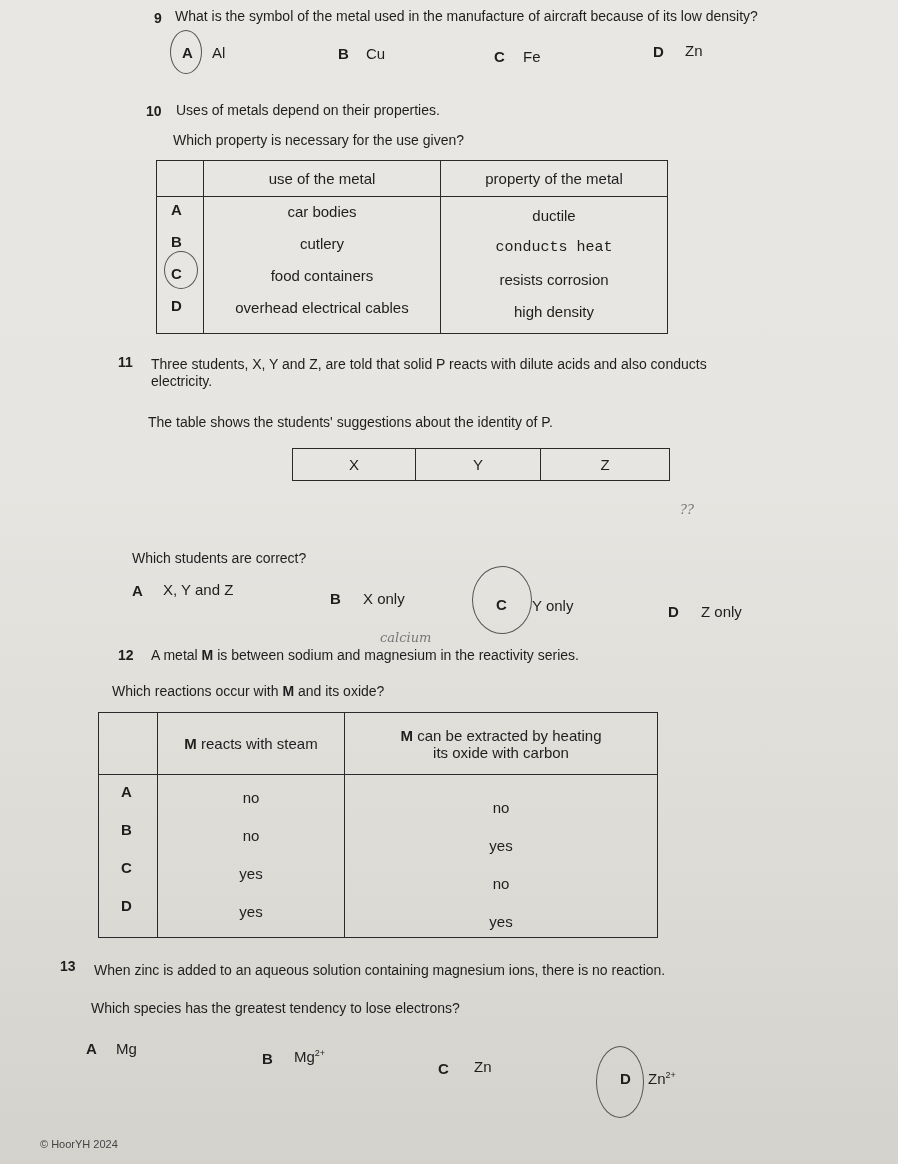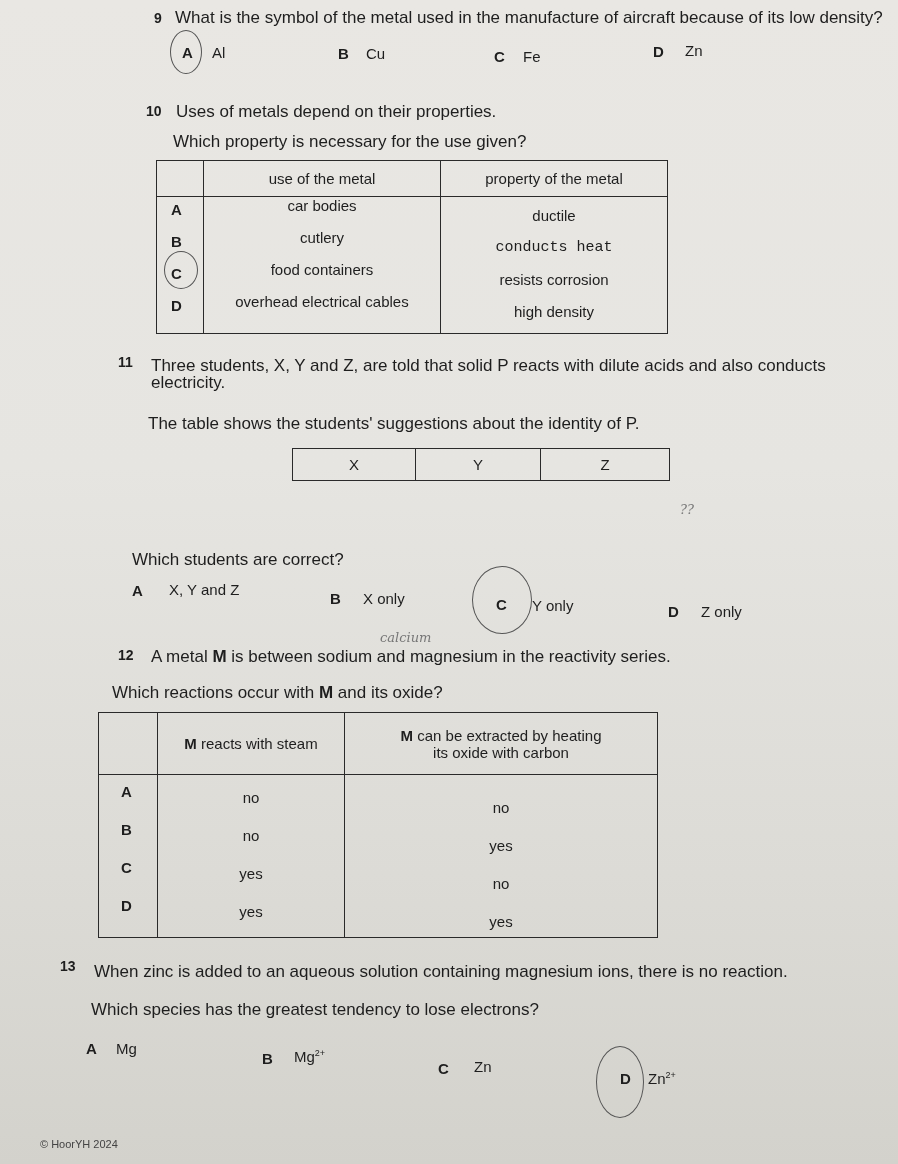--- a/index.html
+++ b/index.html
@@ -3,21 +3,21 @@
   <meta charset="utf-8">
   <style>
     html, body { margin: 0; padding: 0; }
     body {
       width: 898px; height: 1164px; overflow: hidden; position: relative;
       background: linear-gradient(180deg, #e9e7e3 0%, #e6e5e1 40%, #dcdbd6 75%, #d3d2cc 100%);
       font-family: "Liberation Sans", sans-serif; color: #1e1e1e;
     }
     .abs { position: absolute; }
     .qnum { font-weight: bold; font-size: 14px; }
-    .qtext { font-size: 17px; white-space: nowrap; }
+    .qtext { font-size: 14px; white-space: nowrap; }
     .opt-letter { font-weight: bold; font-size: 15px; }
     .opt-text { font-size: 15px; }
     table.exam { border-collapse: collapse; position: absolute; font-size: 15px; }
     table.exam td { border: 1.5px solid #2a2a2a; text-align: center; padding: 0; }
     .circle { position: absolute; border: 1.5px solid #555; border-radius: 50%; pointer-events: none; }
     .hand { position: absolute; font-family: "DejaVu Serif", serif; font-style: italic; color: #777; font-size: 13px; }
     sup { font-size: 9px; }
     .cell-letter { font-weight: bold; text-align: left !important; padding-left: 14px !important; vertical-align: top; }
   </style>
 </head>
@@ -48,21 +48,21 @@
       <td style="width:236px;">use of the metal</td>
       <td>property of the metal</td>
     </tr>
     <tr style="height:134px;">
       <td class="cell-letter" style="padding-top:4px;">
         <div style="height:32px;">A</div>
         <div style="height:32px;">B</div>
         <div style="height:32px;">C</div>
         <div style="height:30px;">D</div>
       </td>
-      <td style="vertical-align:top;">
+      <td style="vertical-align:top;padding-top:6px;">
         <div style="height:32px;">car bodies</div>
         <div style="height:32px;">cutlery</div>
         <div style="height:32px;">food containers</div>
         <div style="height:30px;">overhead electrical cables</div>
       </td>
       <td style="vertical-align:top;padding-top:10px;">
         <div style="height:32px;">ductile</div>
         <div style="height:32px;font-family:Liberation Mono, monospace;">conducts heat</div>
         <div style="height:32px;">resists corrosion</div>
         <div style="height:30px;">high density</div>
@@ -83,21 +83,21 @@
         <tr style="height:32px;">
       <td style="width:122px;">X</td>
       <td style="width:124px;">Y</td>
       <td>Z</td>
     </tr>
   </tbody>
     </table>
   <span class="hand" style="left:680px;top:502px;">??</span>
   <span class="abs qtext" style="left:132px;top:550px;">Which students are correct?</span>
   <span class="abs opt-letter" style="left:132px;top:582px;">A</span>
-  <span class="abs opt-text" style="left:169px;top:581px;text-align:right;">X, Y and Z</span>
+  <span class="abs opt-text" style="left:163px;top:581px;text-align:right;">X, Y and Z</span>
   <span class="abs opt-letter" style="left:330px;top:590px;">B</span>
   <span class="abs opt-text" style="left:363px;top:590px;">X only</span>
   <div class="circle" style="left:472px;top:566px;width:58px;height:66px;"></div>
   <span class="abs opt-letter" style="left:496px;top:596px;">C</span>
   <span class="abs opt-text" style="left:532px;top:597px;">Y only</span>
   <span class="abs opt-letter" style="left:668px;top:603px;">D</span>
   <span class="abs opt-text" style="left:701px;top:603px;">Z only</span>
 </div>
 
 <div>

